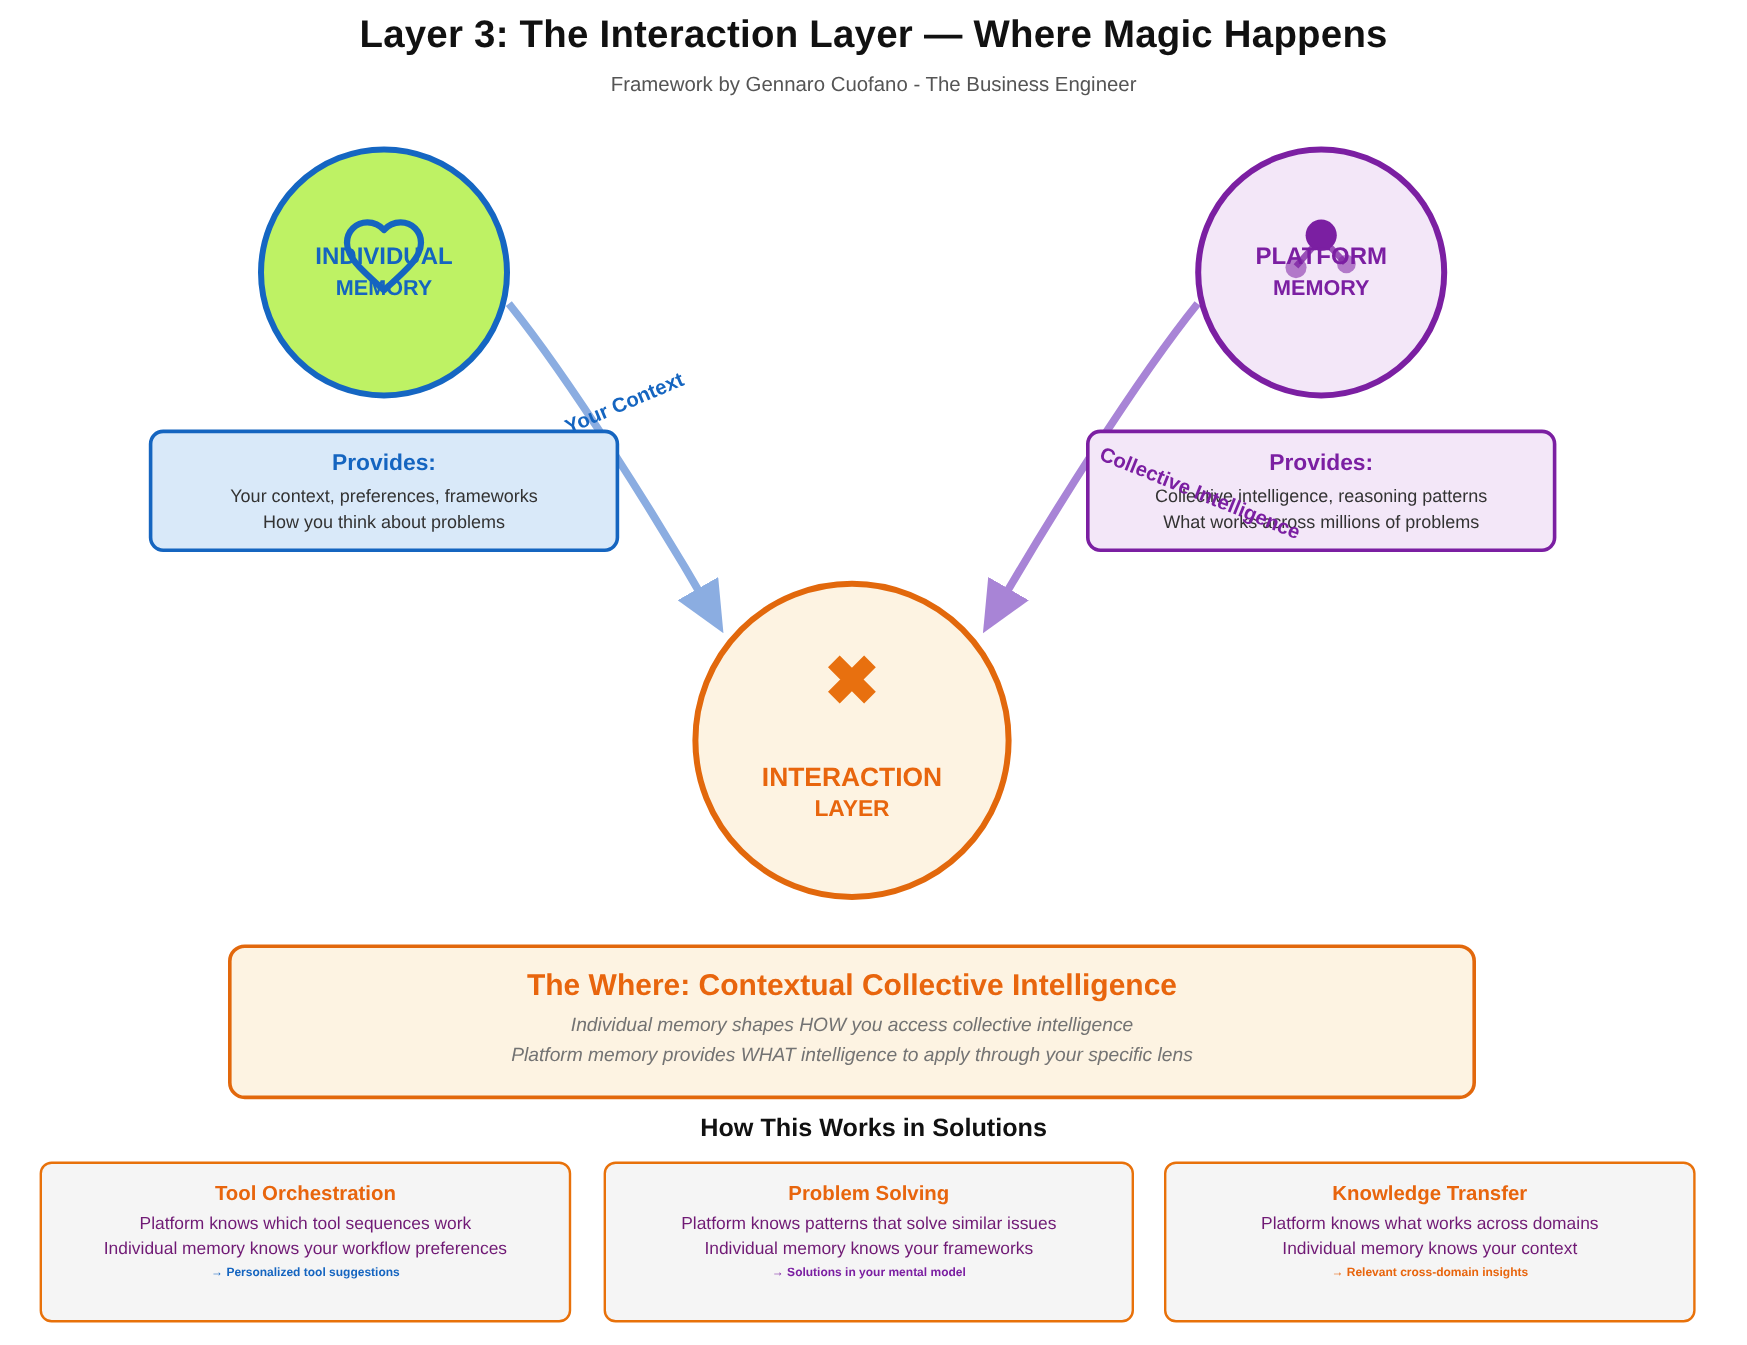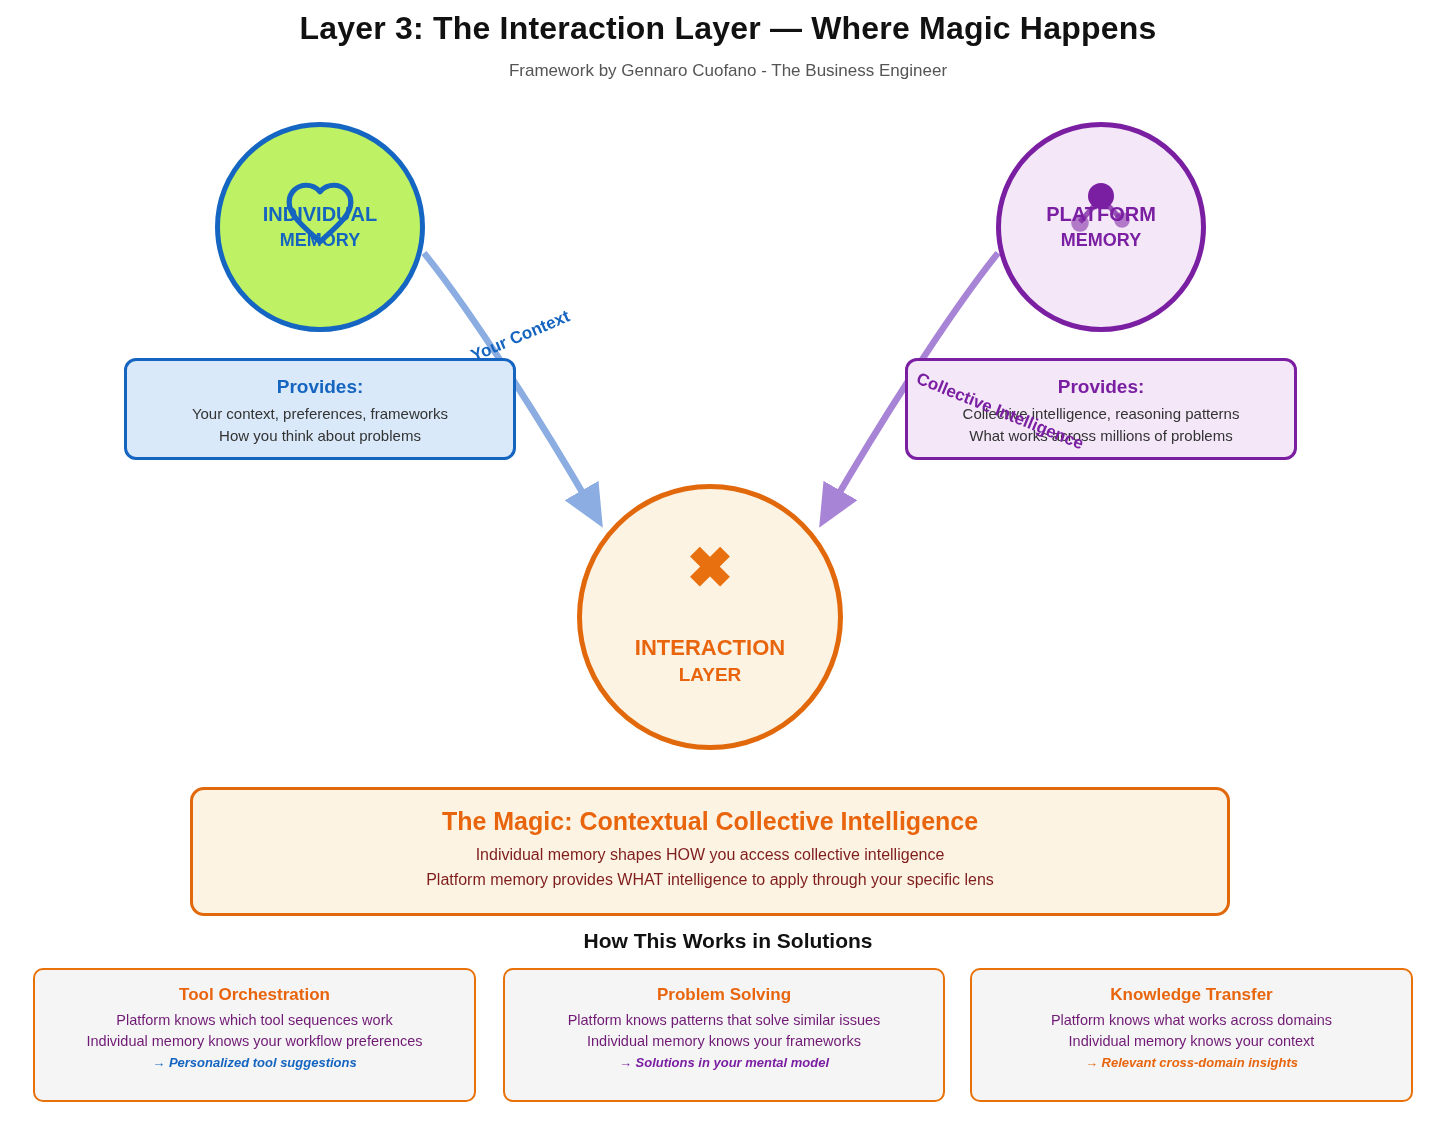--- a/index.html
+++ b/index.html
@@ -97,38 +97,38 @@
   .magic {
     position: absolute; left: 190px; top: 787px;
     width: 1040px; height: 129px; box-sizing: border-box;
     border: 3px solid #e2680c; border-radius: 14px; background: #fdf3e2;
     text-align: center;
   }
   .magic .m-title {
     font-size: 25px; font-weight: bold; color: #e8650d;
     margin: 17px 0 10px;
   }
-  .magic .m-line { font-size: 16px; color: #7f1d1d; margin: 7px 0; }
+  .magic .m-line { font-size: 16px; color: #737373; margin: 7px 0; font-style: italic; }
 
   
   .practice-heading {
     position: absolute; left: 0; right: 0; top: 929px;
     text-align: center; font-size: 21px; font-weight: bold; color: #111;
   }
   .card {
     position: absolute; top: 968px; height: 134px; box-sizing: border-box;
     border: 2px solid #e8710a; border-radius: 10px; background: #f5f5f5;
     text-align: center;
   }
   .card-1 { left: 33px;  width: 443px; }
   .card-2 { left: 503px; width: 442px; }
   .card-3 { left: 970px; width: 443px; }
   .card .c-title { font-size: 17px; font-weight: bold; color: #e8650d; margin: 15px 0 7px; }
   .card .c-line  { font-size: 14.5px; color: #701a75; margin: 5px 0; }
-  .card .c-result { font-size: 13px; font-weight: bold; margin: 6px 0; font-style: italic; }
+  .card .c-result { font-size: 10px; font-weight: bold; margin: 6px 0; }
   .r-blue   { color: #1565c0; }
   .r-purple { color: #7b1fa2; }
   .r-orange { color: #e8650d; }
 </style>
 </head>
 <body>
 
 <h1 class="title">Layer 3: The Interaction Layer — Where Magic Happens</h1>
 <div class="subtitle">Framework by Gennaro Cuofano - The Business Engineer</div>
 
@@ -186,21 +186,21 @@
 
 <div class="node node-interaction">
   <div class="x-glyph">✖</div>
   <div class="interaction-label">
     <div class="l1">INTERACTION</div>
     <div class="l2">LAYER</div>
   </div>
 </div>
 
 <div class="magic">
-  <div class="m-title">The Magic: Contextual Collective Intelligence</div>
+  <div class="m-title">The Where: Contextual Collective Intelligence</div>
   <div class="m-line">Individual memory shapes HOW you access collective intelligence</div>
   <div class="m-line">Platform memory provides WHAT intelligence to apply through your specific lens</div>
 </div>
 
 <div class="practice-heading">How This Works in Solutions</div>
 
 <div class="card card-1">
   <div class="c-title">Tool Orchestration</div>
   <div class="c-line">Platform knows which tool sequences work</div>
   <div class="c-line">Individual memory knows your workflow preferences</div>

